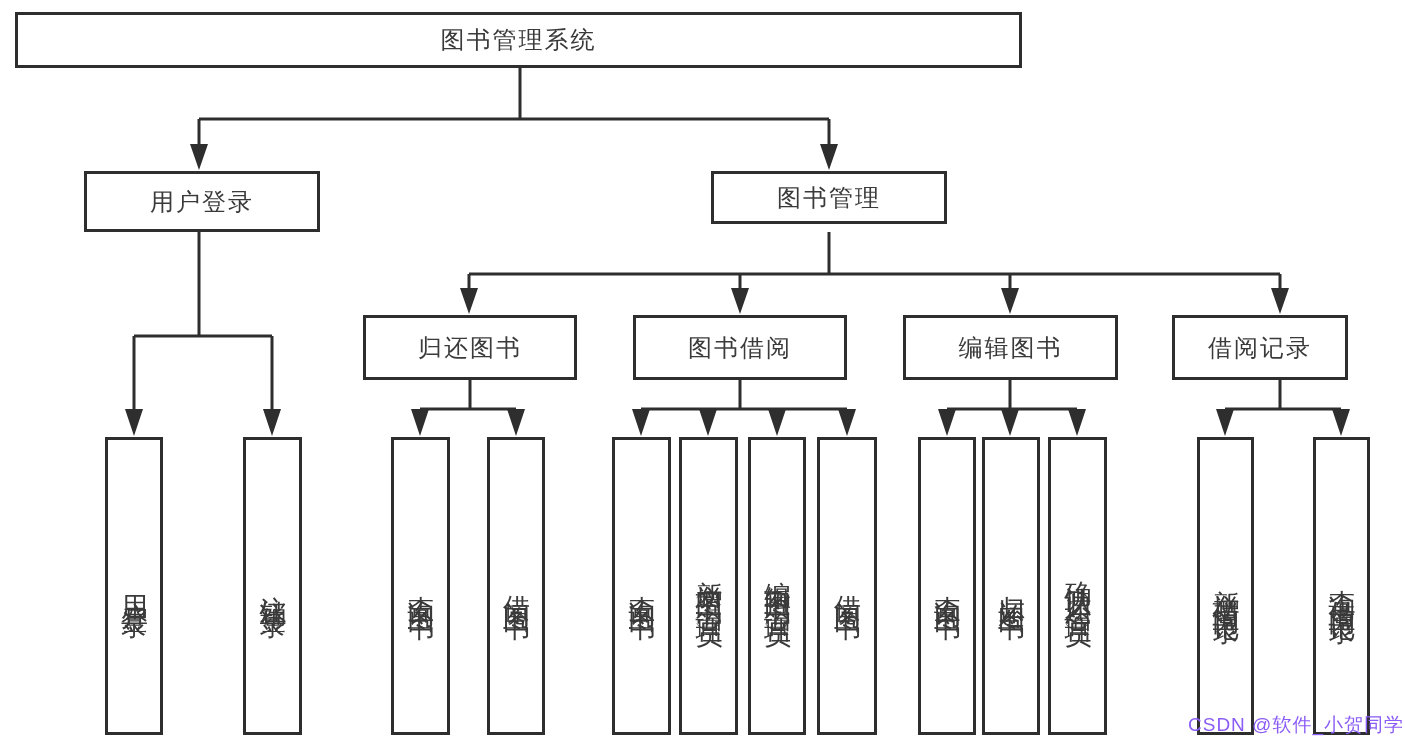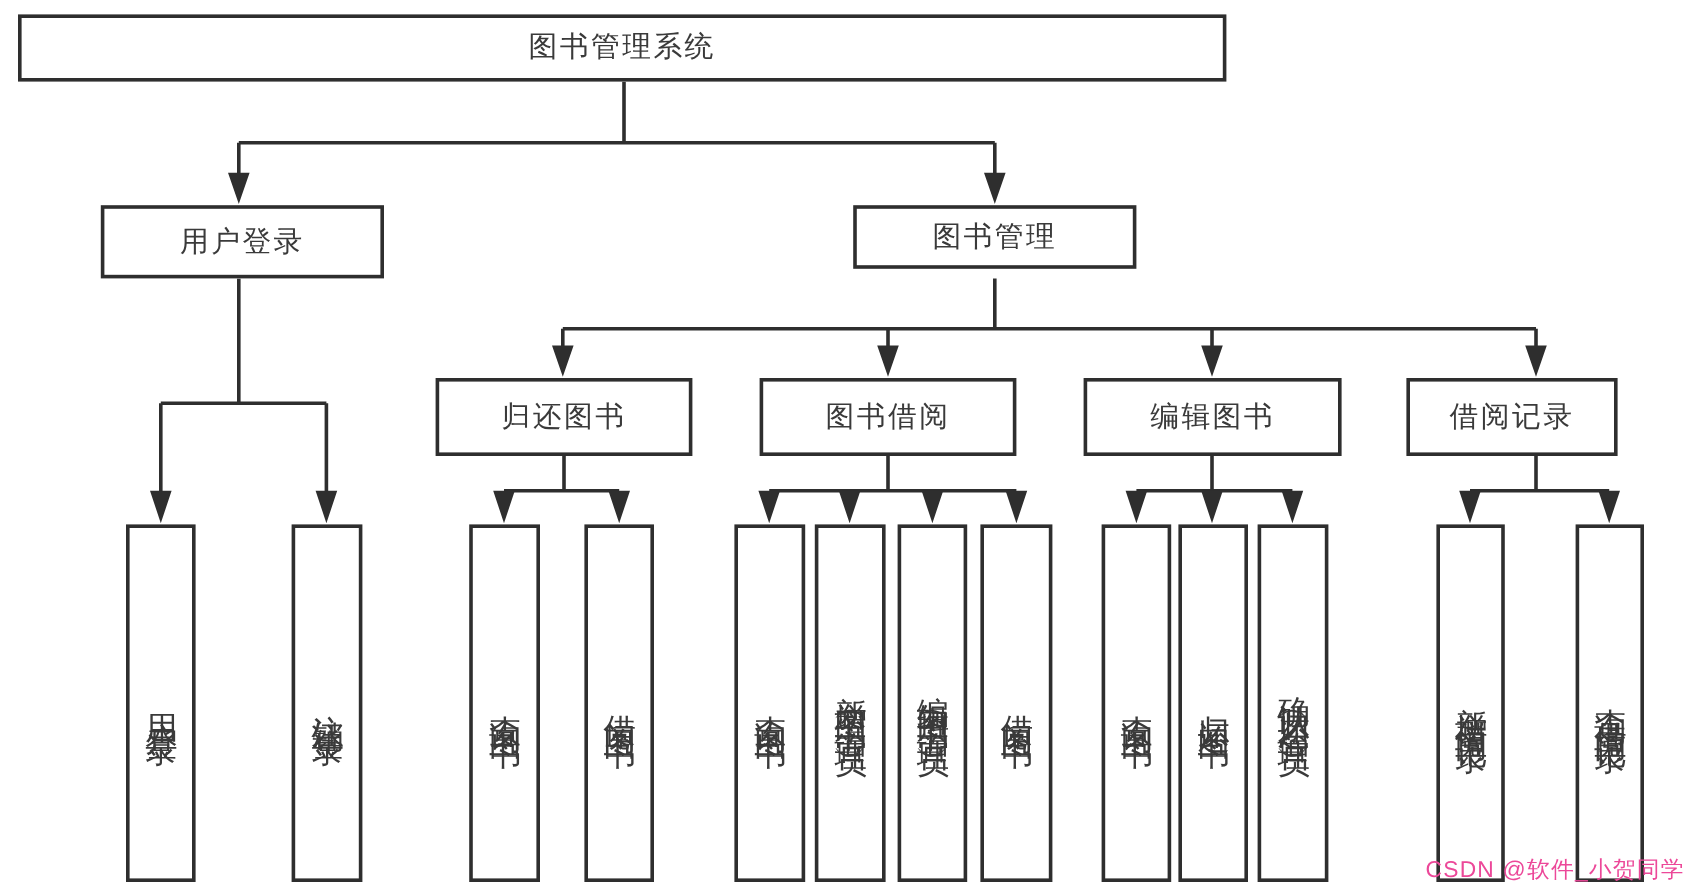--- a/index.html
+++ b/index.html
@@ -13,21 +13,21 @@
     text-align:center;line-height:1;
   }
   .h{font-size:24px;letter-spacing:2px;}
   .v{
     writing-mode:vertical-rl;text-orientation:mixed;
     font-size:27px;letter-spacing:6px;
   }
   .wires{position:absolute;left:0;top:0;width:1405px;height:747px;}
   .watermark{
     position:absolute;left:1188px;top:712px;font-size:19px;letter-spacing:1px;
-    color:#ec4899;white-space:nowrap;
+    color:#8b5cf6;white-space:nowrap;
   }
 </style>
 </head>
 <body>
 
 <div class="stage">
 
   <svg class="wires" viewBox="0 0 1405 747" aria-hidden="true">
     <path d="M520 68V119 M199 119H829 M199 119V147 M829 119V147
          M199 232V336 M134 336H272 M134 336V411 M272 336V411

